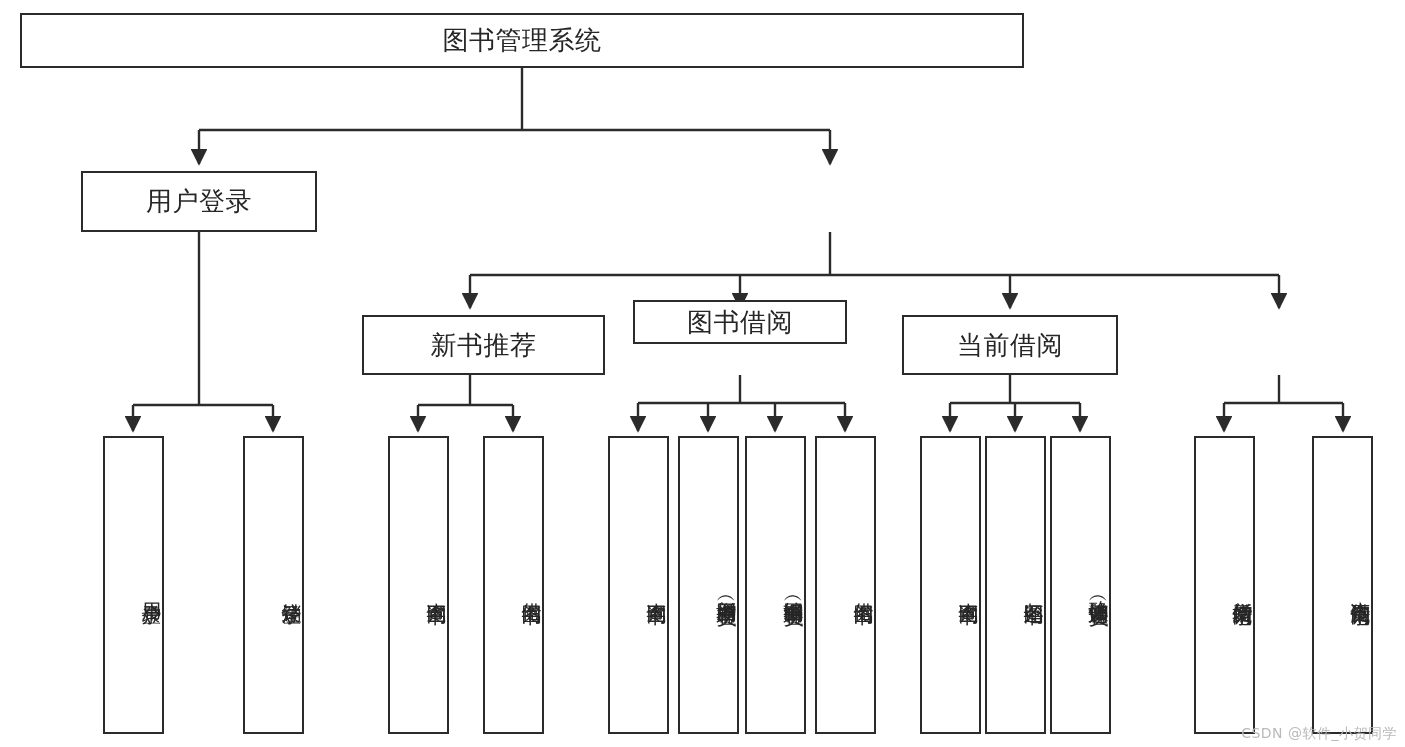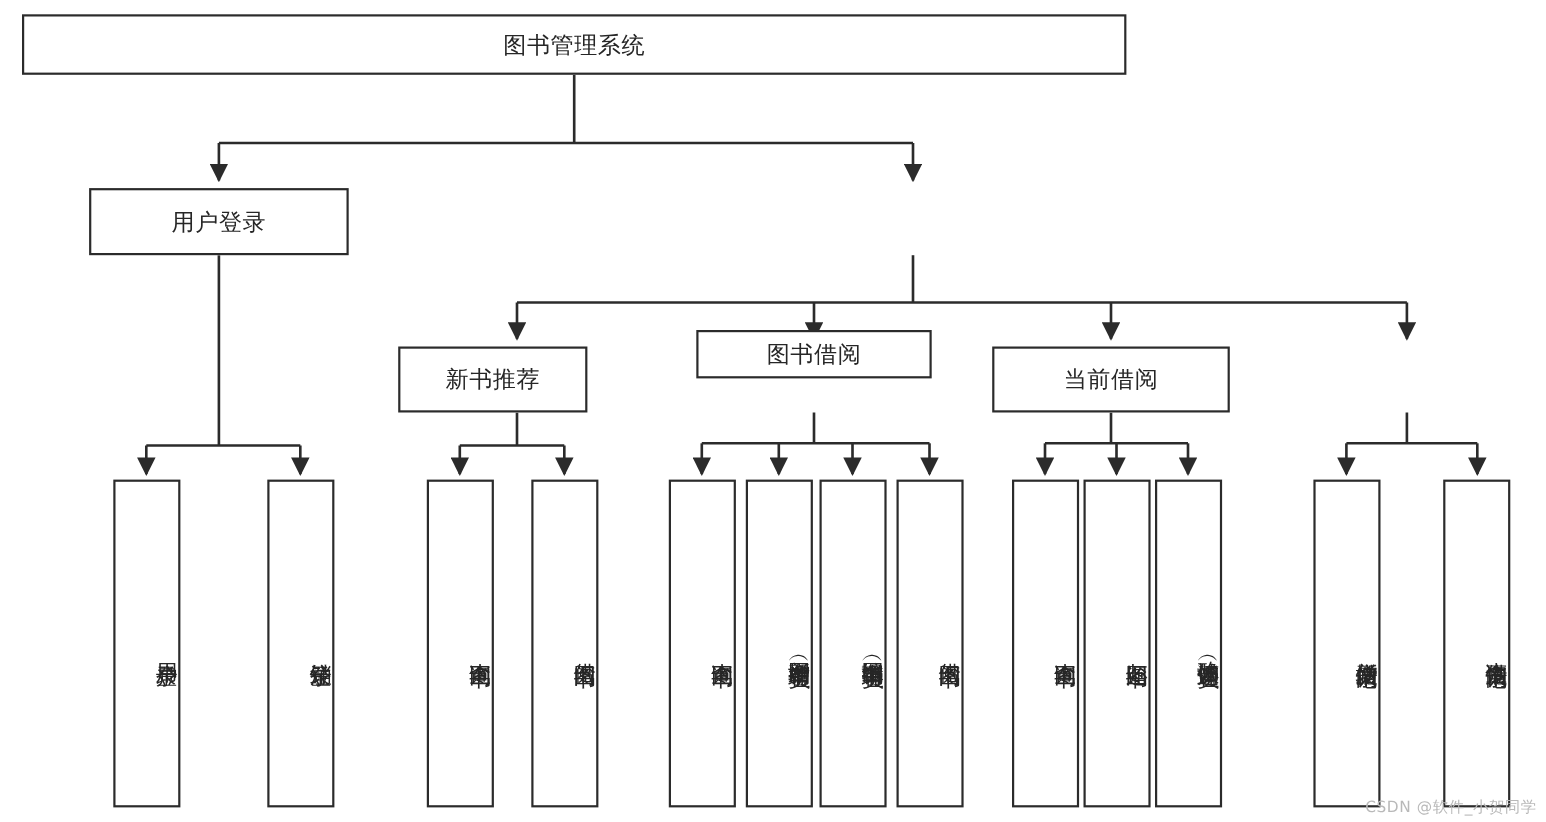--- a/index.html
+++ b/index.html
@@ -27,21 +27,21 @@
     position: absolute;
     box-sizing: border-box;
     border: 2px solid #2b2b2b;
     background: #ffffff;
     display: flex;
     align-items: center;
     justify-content: center;
     color: #262626;
   }
   .node.horiz {
-    font-size: 21px;
+    font-size: 26px;
     letter-spacing: 0.5px;
   }
   .node.vert {
     writing-mode: vertical-rl;
     text-orientation: upright;
     font-size: 20px;
     line-height: 1.05;
     padding-top: 8px;
     align-items: flex-start;
     justify-content: center;
@@ -114,21 +114,21 @@
       <path d="M 1224 403 L 1343 403"></path>
       <path d="M 1224 403 L 1224 431" marker-end="url(#arrow)"></path>
       <path d="M 1343 403 L 1343 431" marker-end="url(#arrow)"></path>
     </g>
   </svg>
 
   <div class="node horiz" style="left:20px; top:13px; width:1004px; height:55px;">图书管理系统</div>
 
   <div class="node horiz" style="left:81px; top:171px; width:236px; height:61px;">用户登录</div>
 
-  <div class="node horiz" style="left:362px; top:315px; width:172px; height:60px;">新书推荐</div>
+  <div class="node horiz" style="left:362px; top:315px; width:243px; height:60px;">新书推荐</div>
   <div class="node horiz" style="left:633px; top:300px; width:214px; height:44px;">图书借阅</div>
   <div class="node horiz" style="left:902px; top:315px; width:216px; height:60px;">当前借阅</div>
 
   <div class="node vert" style="left:103px; top:436px; width:61px; height:298px;">
     <span class="vlabel">用户登录</span>
   </div>
   <div class="node vert" style="left:243px; top:436px; width:61px; height:298px;">
     <span class="vlabel">注销登录</span>
   </div>
 

